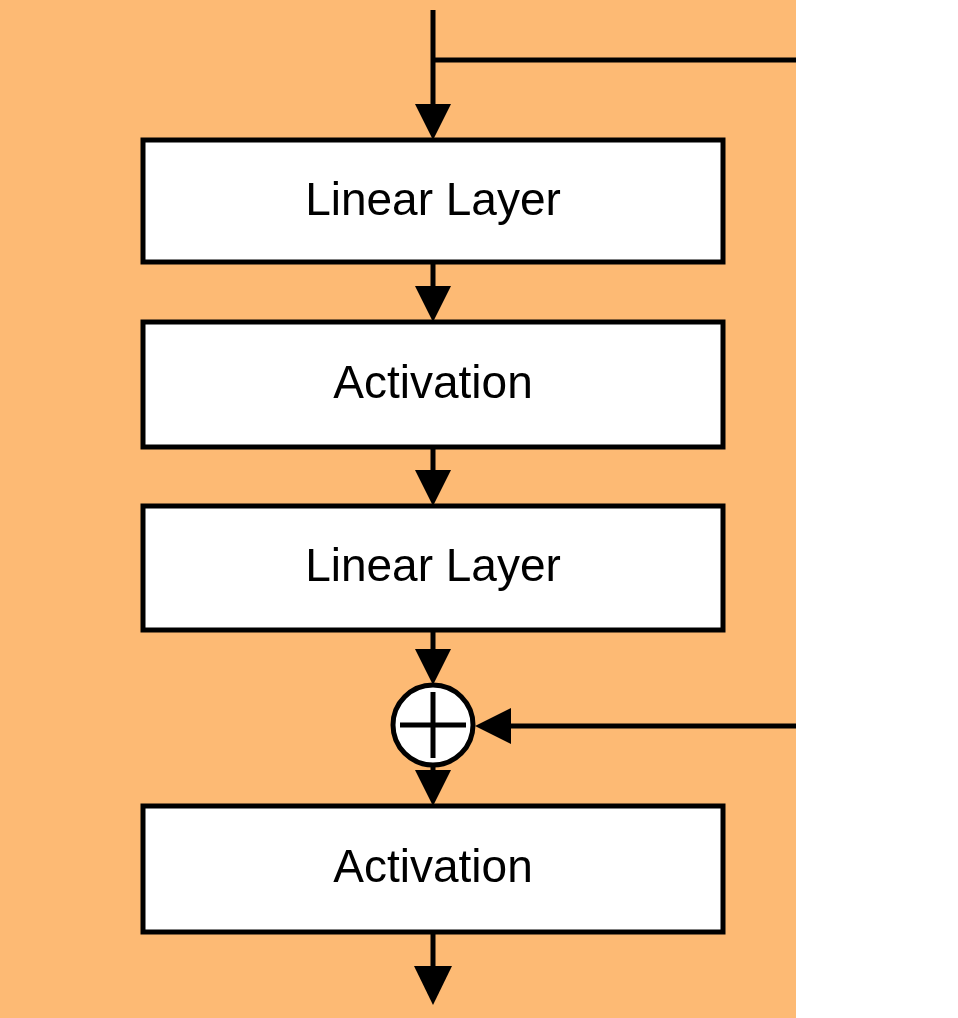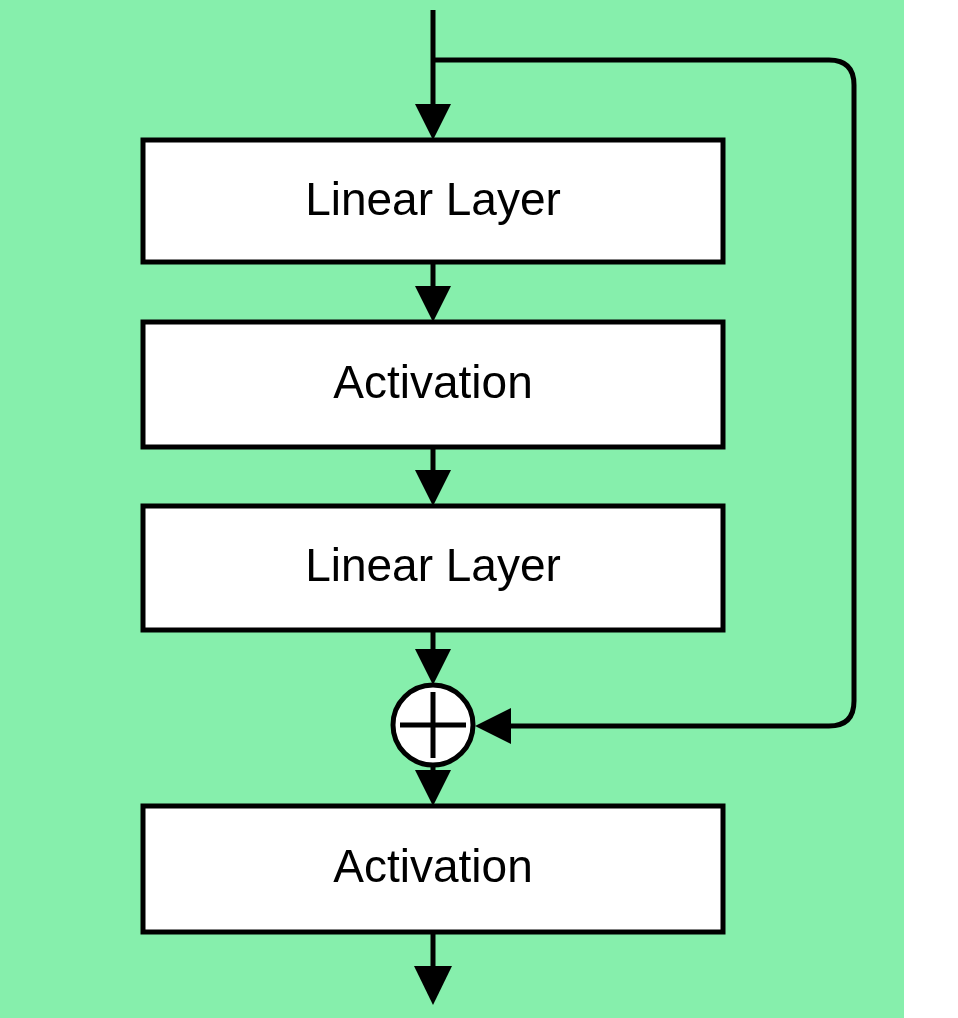--- a/index.html
+++ b/index.html
@@ -6,23 +6,23 @@
   html, body {
     margin: 0;
     padding: 0;
     background: #ffffff;
   }
   body {
     font-family: "Liberation Sans", sans-serif;
   }
   #diagram-canvas {
     position: relative;
-    width: 904px;
+    width: 796px;
     height: 1018px;
-    background: #86efac;
+    background: #fdba74;
     overflow: hidden;
   }
   #diagram-svg {
     position: absolute;
     top: 0;
     left: 0;
     width: 958px;
     height: 1018px;
     display: block;
   }

